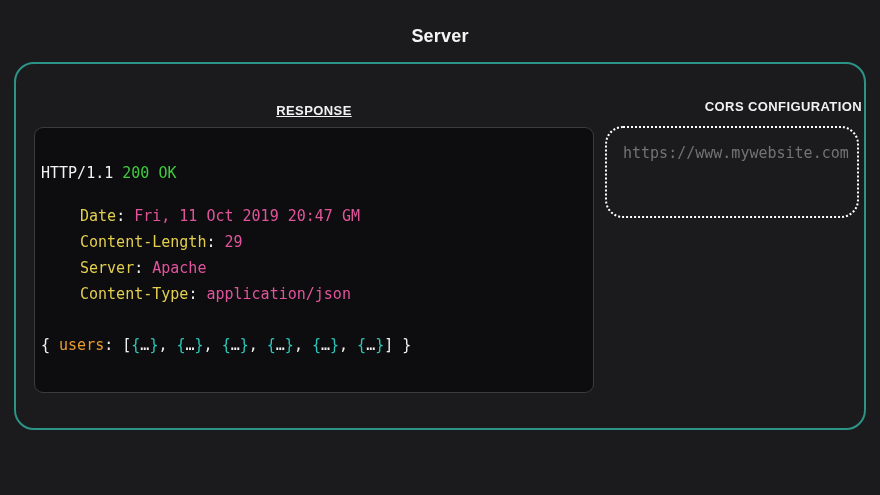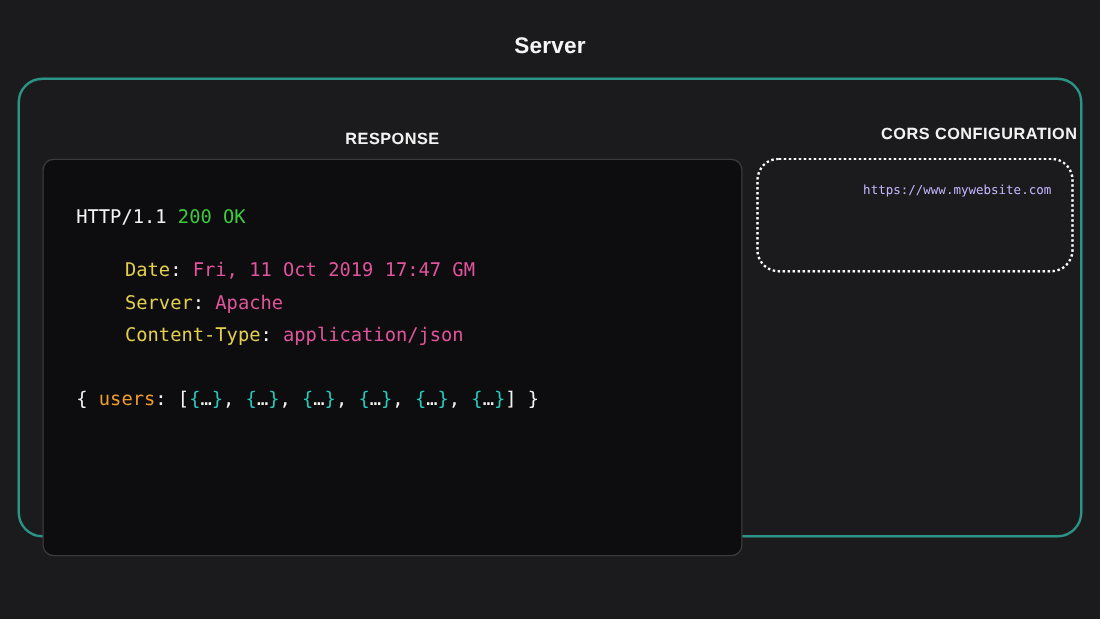--- a/index.html
+++ b/index.html
@@ -26,31 +26,31 @@
     border-radius: 20px;
     box-sizing: border-box;
     background: transparent;
   }
 
   .section-label {
     position: absolute;
     color: #f2f2f2; font-size: 13px; font-weight: 700;
     letter-spacing: 0.4px; text-align: center;
   }
-  .response-label { left: 34px; top: 103px; width: 560px; }
+  .response-label { left: 34px; top: 103px; width: 560px; text-decoration: underline; }
   .cors-label     { left: 600px; top: 99px; width: 262px; text-align: right; }
 
   .code-block {
     position: absolute;
-    left: 34px; top: 127px; width: 560px; height: 318px;
+    left: 34px; top: 127px; width: 560px; height: 266px;
     background: #0d0d0f;
     border: 1px solid #3b3b3d;
     border-radius: 9px;
     box-sizing: border-box;
-    padding: 32px 18px 0 26px;
+    padding: 32px 18px 0 6px;
     font-family: "DejaVu Sans Mono", monospace;
     font-size: 15px;
   }
   .code-line { line-height: 26px; white-space: pre; }
   .gap1 { height: 17px; }
   .gap2 { height: 25px; }
 
   .c-white  { color: #f2f2f2; }
   .c-green  { color: var(--green, #3ecb3e); }
   .c-yellow { color: var(--yellow, #e2cf4e); margin-left: 39px; }
@@ -66,42 +66,42 @@
     box-sizing: border-box;
     padding: 15px 16px 0 16px;
   }
   .allowed-origins {
     color: var(--coral, #e55d44);
     font-size: 15px; font-weight: 700;
     line-height: 20px;
     margin-bottom: 9px;
   }
   .origin-url {
-    color: #c4b5fd;
+    color: #737373;
     font-family: "DejaVu Sans Mono", monospace;
-    font-size: 10px; line-height: 20px;
+    font-size: 15px; line-height: 20px;
     white-space: pre;
-    text-align: right;
   }
 </style>
 </head>
 <body>
 
 <div class="page">
   <div class="title">Server</div>
 
   <div class="server-box"></div>
 
   <div class="section-label response-label">RESPONSE</div>
 
   <div class="code-block">
     <div class="code-line"><span class="c-white">HTTP/1.1</span><span class="c-white"> </span><span class="c-green">200 OK</span></div>
     <div class="gap1"></div>
     <div id="headers">
-        <div class="code-line"><span class="c-yellow">Date</span><span class="c-white">: </span><span class="c-pink">Fri, 11 Oct 2019 17:47 GM</span></div>
+        <div class="code-line"><span class="c-yellow">Date</span><span class="c-white">: </span><span class="c-pink">Fri, 11 Oct 2019 20:47 GM</span></div>
+        <div class="code-line"><span class="c-yellow">Content-Length</span><span class="c-white">: </span><span class="c-pink">29</span></div>
         <div class="code-line"><span class="c-yellow">Server</span><span class="c-white">: </span><span class="c-pink">Apache</span></div>
         <div class="code-line"><span class="c-yellow">Content-Type</span><span class="c-white">: </span><span class="c-pink">application/json</span></div>
       </div>
     <div class="gap2"></div>
     <div class="code-line" id="bodyline"><span class="c-white">{ </span><span class="c-orange">users</span><span class="c-white">: [</span><span class="c-teal">{</span><span class="c-white">…</span><span class="c-teal">}</span><span class="c-white">, </span><span class="c-teal">{</span><span class="c-white">…</span><span class="c-teal">}</span><span class="c-white">, </span><span class="c-teal">{</span><span class="c-white">…</span><span class="c-teal">}</span><span class="c-white">, </span><span class="c-teal">{</span><span class="c-white">…</span><span class="c-teal">}</span><span class="c-white">, </span><span class="c-teal">{</span><span class="c-white">…</span><span class="c-teal">}</span><span class="c-white">, </span><span class="c-teal">{</span><span class="c-white">…</span><span class="c-teal">}</span><span class="c-white">] }</span></div>
   </div>
 
   <div class="section-label cors-label">CORS CONFIGURATION</div>
 
   <div class="dotted-box">

